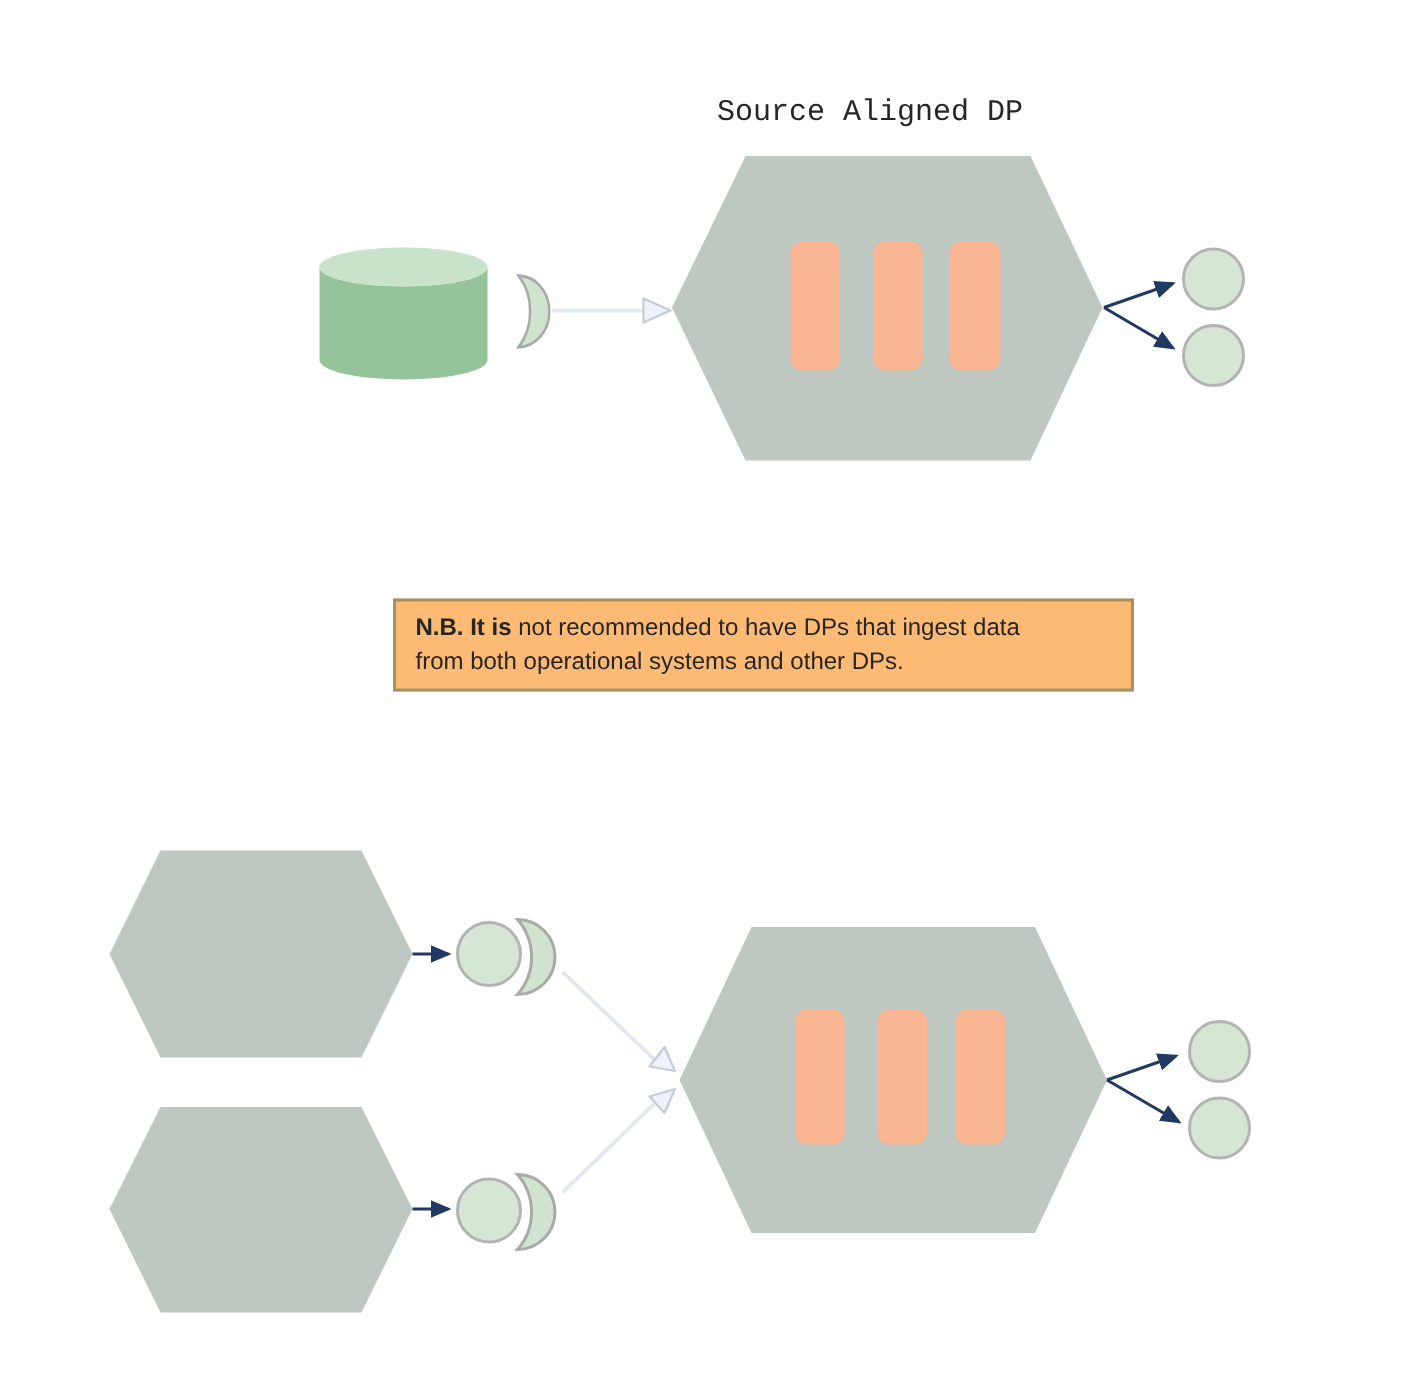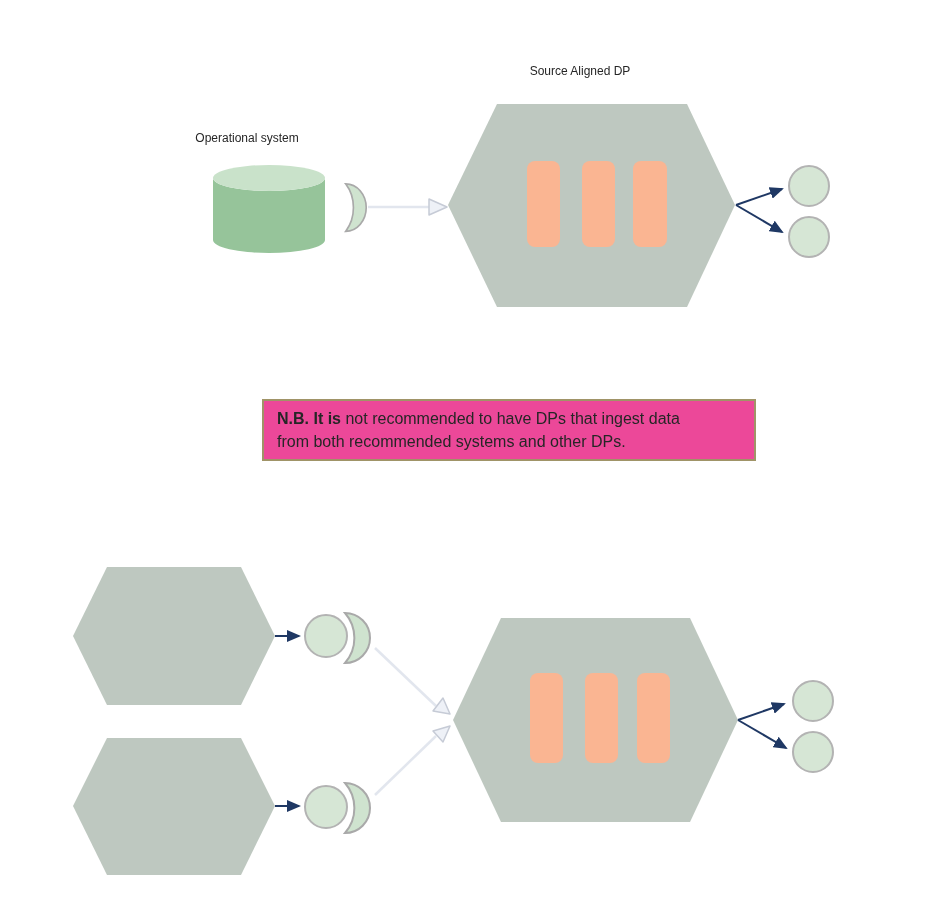--- a/index.html
+++ b/index.html
@@ -5,30 +5,30 @@
   html,body { margin:0; padding:0; background:#ffffff; }
   .canvas {
     position:relative; width:940px; height:918px; margin:0 auto;
     background:var(--c-bg,#ffffff);
     font-family:"Liberation Sans", sans-serif;
     color:var(--c-text,#262626);
     overflow:hidden;
   }
   svg.layer { position:absolute; left:0; top:0; width:940px; height:918px; }
 
-  .diagram-label { position:absolute; font-size:12px; text-align:center; white-space:nowrap; }
+  .diagram-label { position:absolute; font-size:20px; text-align:center; white-space:nowrap;font-family:Liberation Mono, monospace; }
   .label-source   { left:430px; top:64px;  width:300px; }
   .label-op       { left:147px; top:131px; width:200px; }
   .label-consumer { left:430px; top:583px; width:300px; }
 
   .note {
     position:absolute; left:262px; top:399px; width:494px; box-sizing:border-box;
     border:2px solid var(--c-note-border,#a09467);
     padding:6px 13px; font-size:16px; line-height:1.45;
-    background:#ec4899;
+    background:#fdba74;
   }
   .note b { font-weight:bold; }
 
   
   .hex       { fill:var(--c-hexagon,#bec8c0); }
   .port      { fill:var(--c-port,#fab592); }
   .cyl-body  { fill:var(--c-cylinder,#96c49a); }
   .cyl-top   { fill:var(--c-cylinder-top,#c9e2ca); }
   .circle    { fill:var(--c-circle-fill,#d6e6d5); stroke:var(--c-circle-border,#b3b3b3); stroke-width:2; }
   .crescent  { fill:var(--c-crescent-fill,#cfe3cf); stroke:var(--c-crescent-border,#a9a9a9); stroke-width:2; }
@@ -97,20 +97,19 @@
       <polygon class="gray-head" points="450,726 443,742 433,731"></polygon>
     </g>
 
     <circle class="circle" cx="813" cy="701" r="20"></circle>
     <circle class="circle" cx="813" cy="752" r="20"></circle>
     <line class="navy-line" x1="738" y1="720" x2="784" y2="704" marker-end="url(#navy-arrow-marker)"></line>
     <line class="navy-line" x1="738" y1="720" x2="786" y2="748" marker-end="url(#navy-arrow-marker)"></line>
   </svg>
 
   <div class="diagram-label label-source">Source Aligned DP</div>
-  <div class="diagram-label label-op">Operational system</div>
 
   <div class="note">
     <div><b>N.B. It is</b><span> not recommended to have DPs that ingest data</span></div>
-    <div>from both recommended systems and other DPs.</div>
+    <div>from both operational systems and other DPs.</div>
   </div>
 
 </div>
 
 </body></html>

